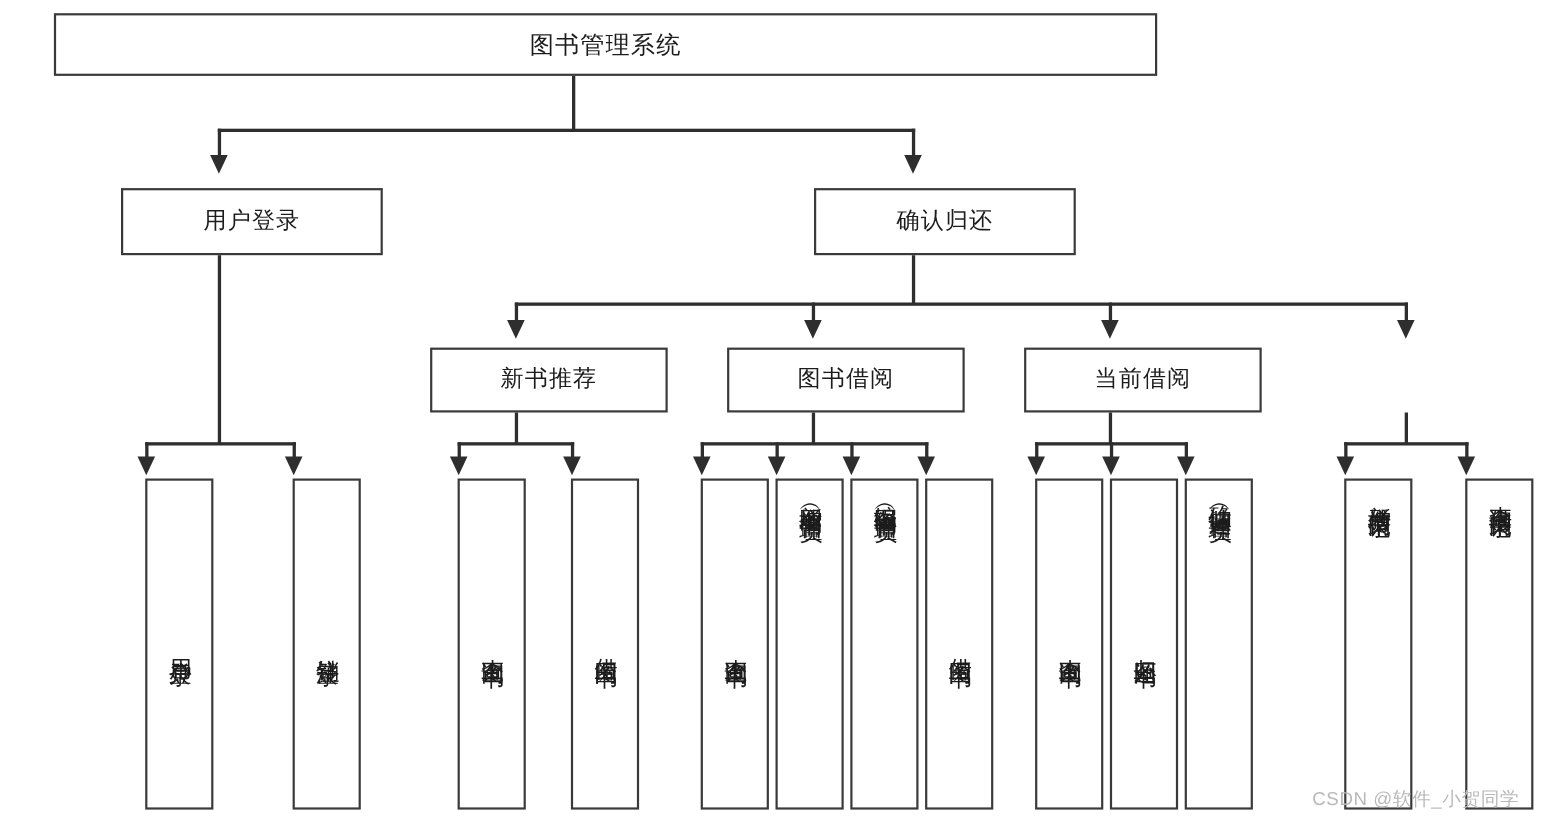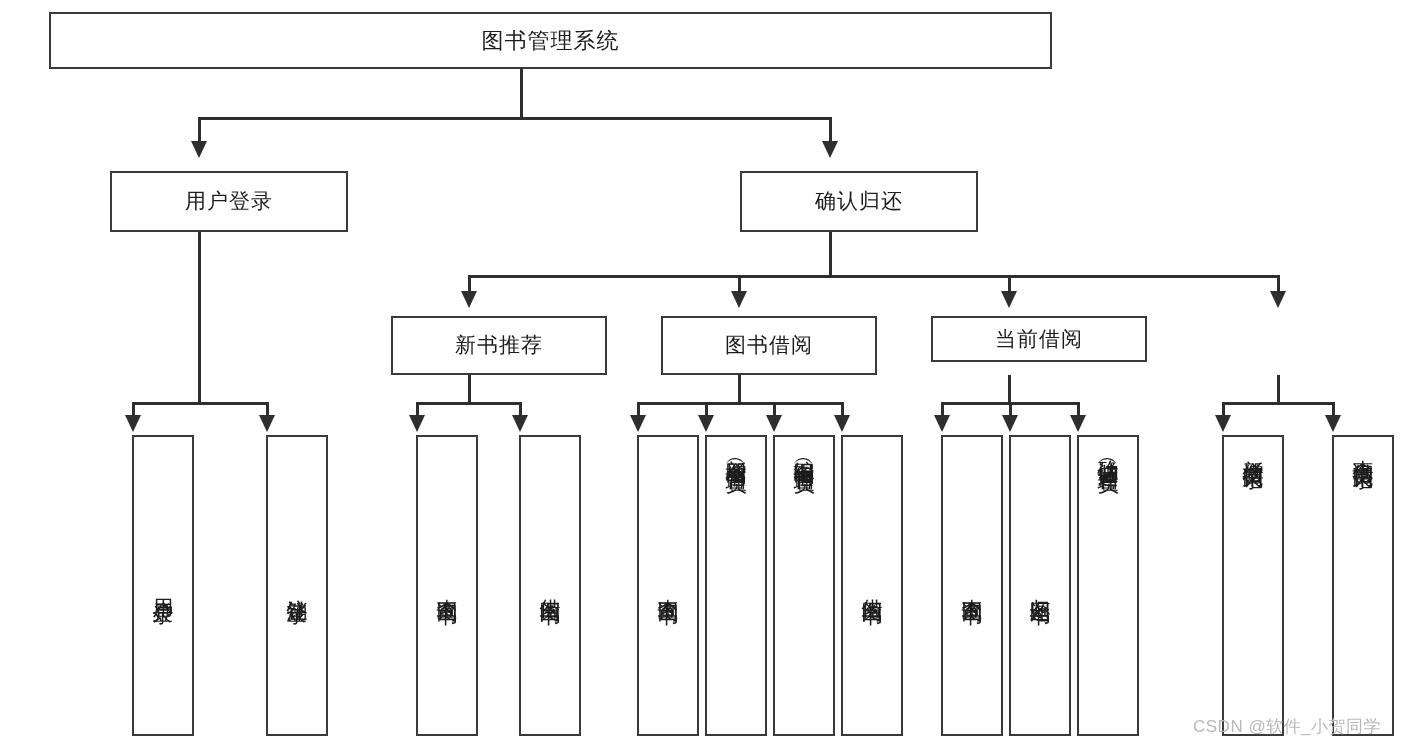--- a/index.html
+++ b/index.html
@@ -136,21 +136,21 @@
   <div class="arrow" style="left:1001px; top:291px;"></div>
   <div class="ln v" style="left:1277px; top:275px; width:3px; height:20px;"></div>
   <div class="arrow" style="left:1270px; top:291px;"></div>
 
   <div class="node" style="left:632px; top:316px; width:216px; height:59px;">
     <span class="label">图书借阅</span>
   </div>
   <div class="node" style="left:362px; top:316px; width:216px; height:59px;">
     <span class="label">新书推荐</span>
   </div>
-  <div class="node" style="left:902px; top:316px; width:216px; height:46px;">
+  <div class="node" style="left:902px; top:316px; width:216px; height:59px;">
     <span class="label">当前借阅</span>
   </div>
 
   <div class="ln v" style="left:468px; top:375px; width:3px; height:28px;"></div>
   <div class="ln h" style="left:416px; top:402px; width:106px; height:3px;"></div>
   <div class="ln v" style="left:416px; top:402px; width:3px; height:17px;"></div>
   <div class="arrow" style="left:409px; top:415px;"></div>
   <div class="ln v" style="left:519px; top:402px; width:3px; height:17px;"></div>
   <div class="arrow" style="left:512px; top:415px;"></div>
 

